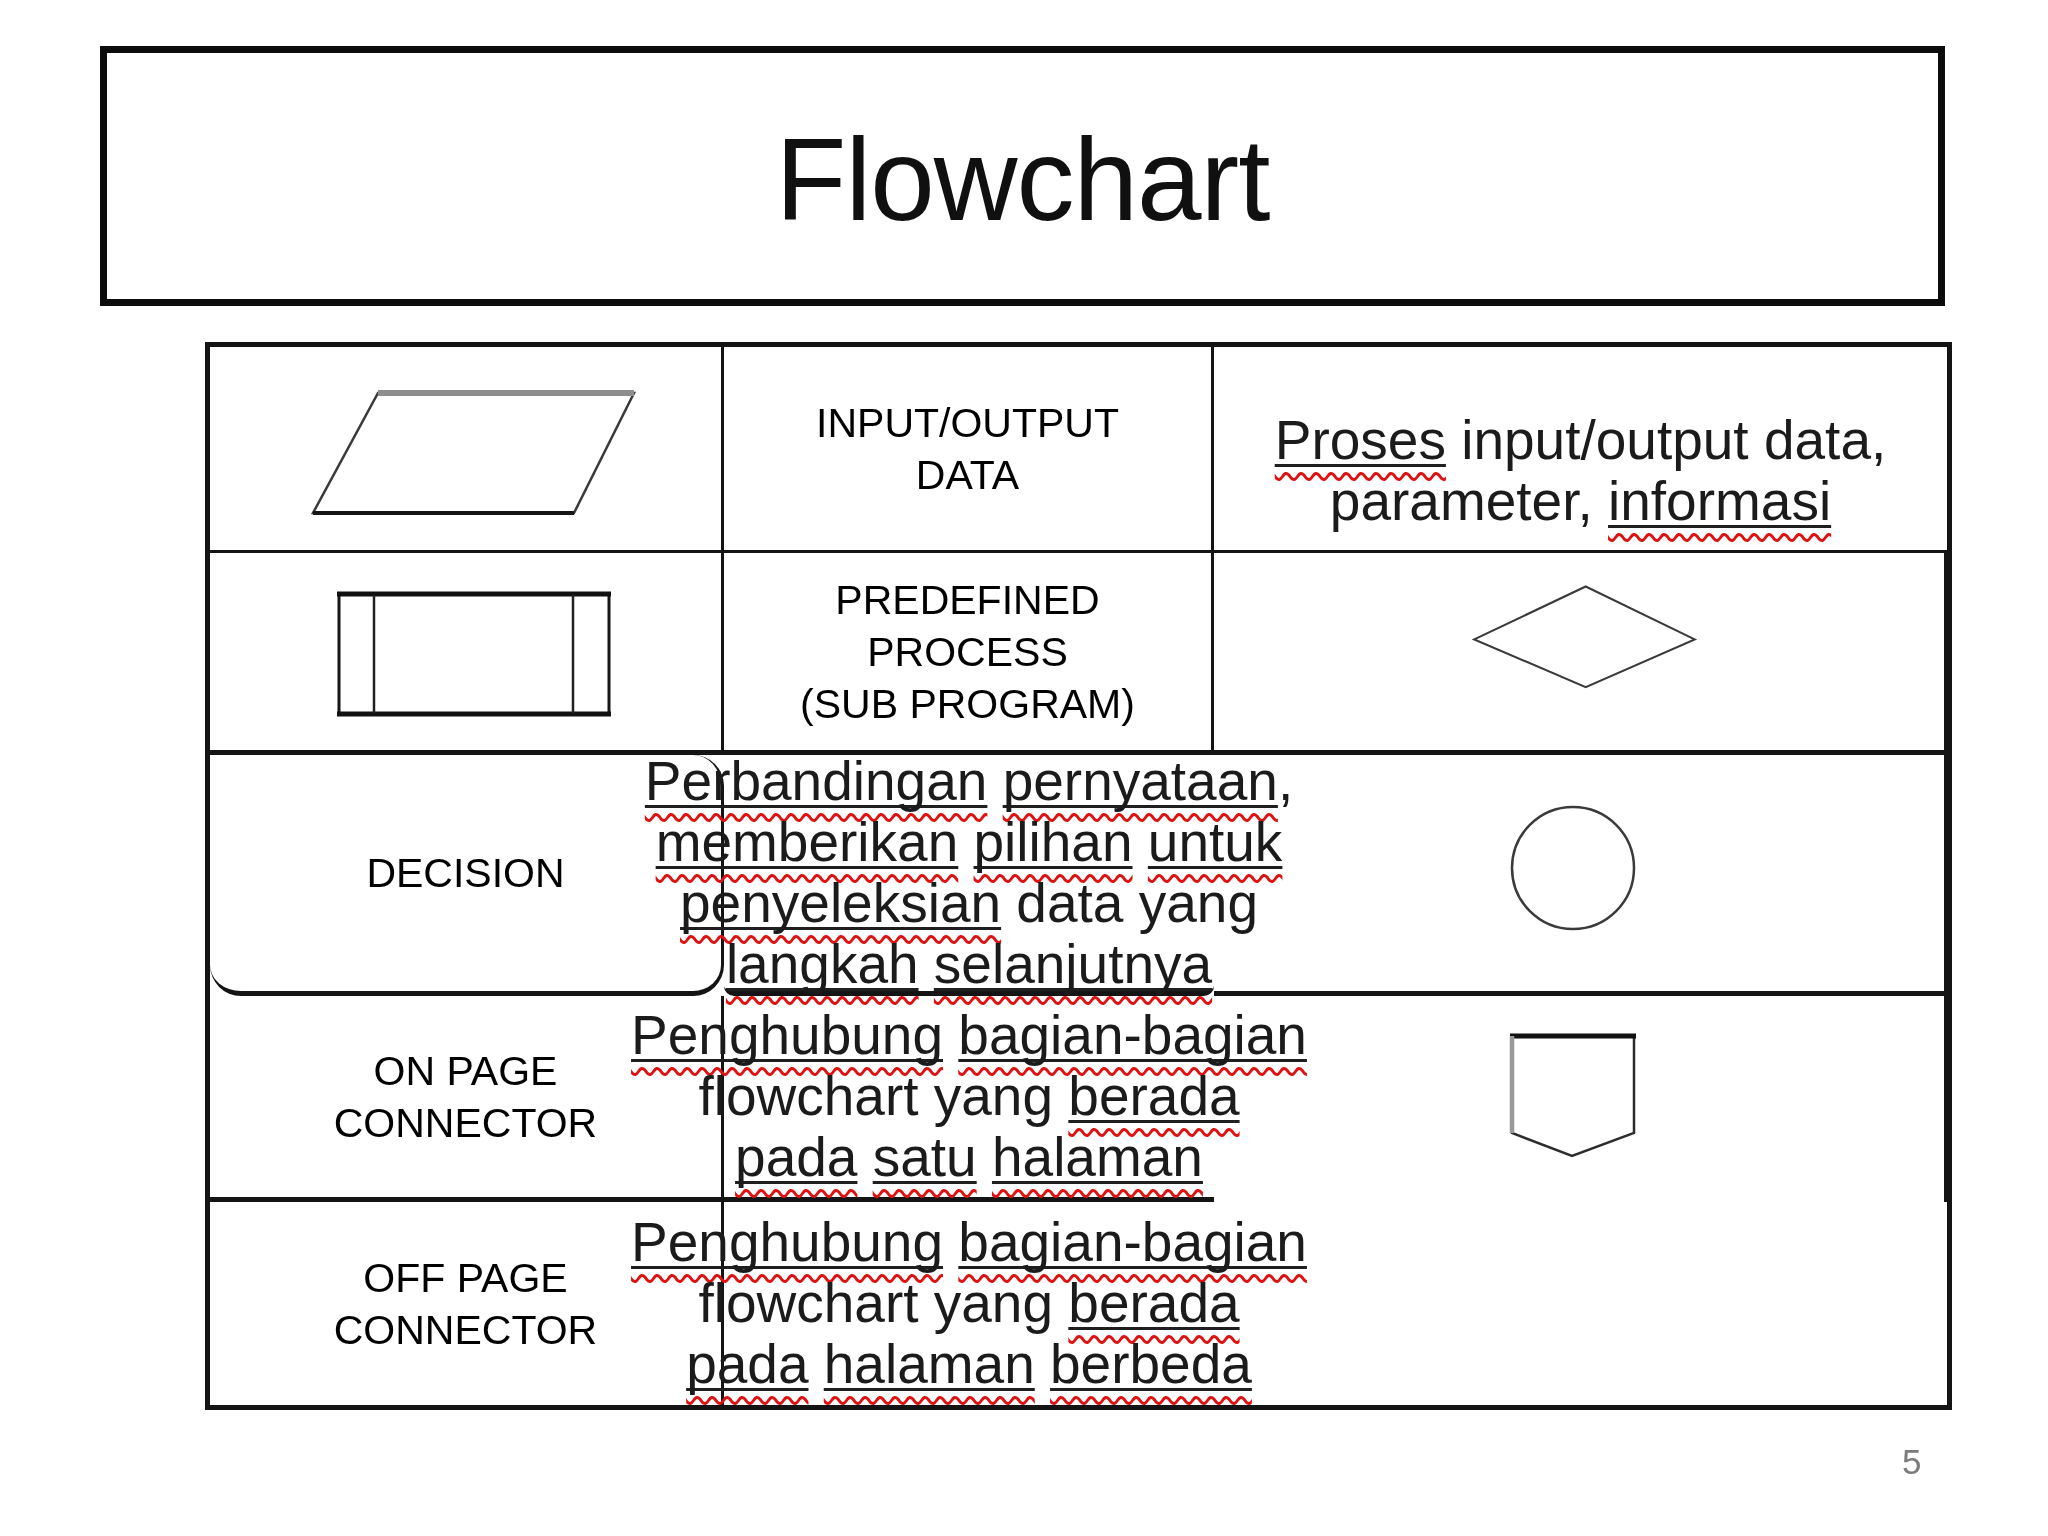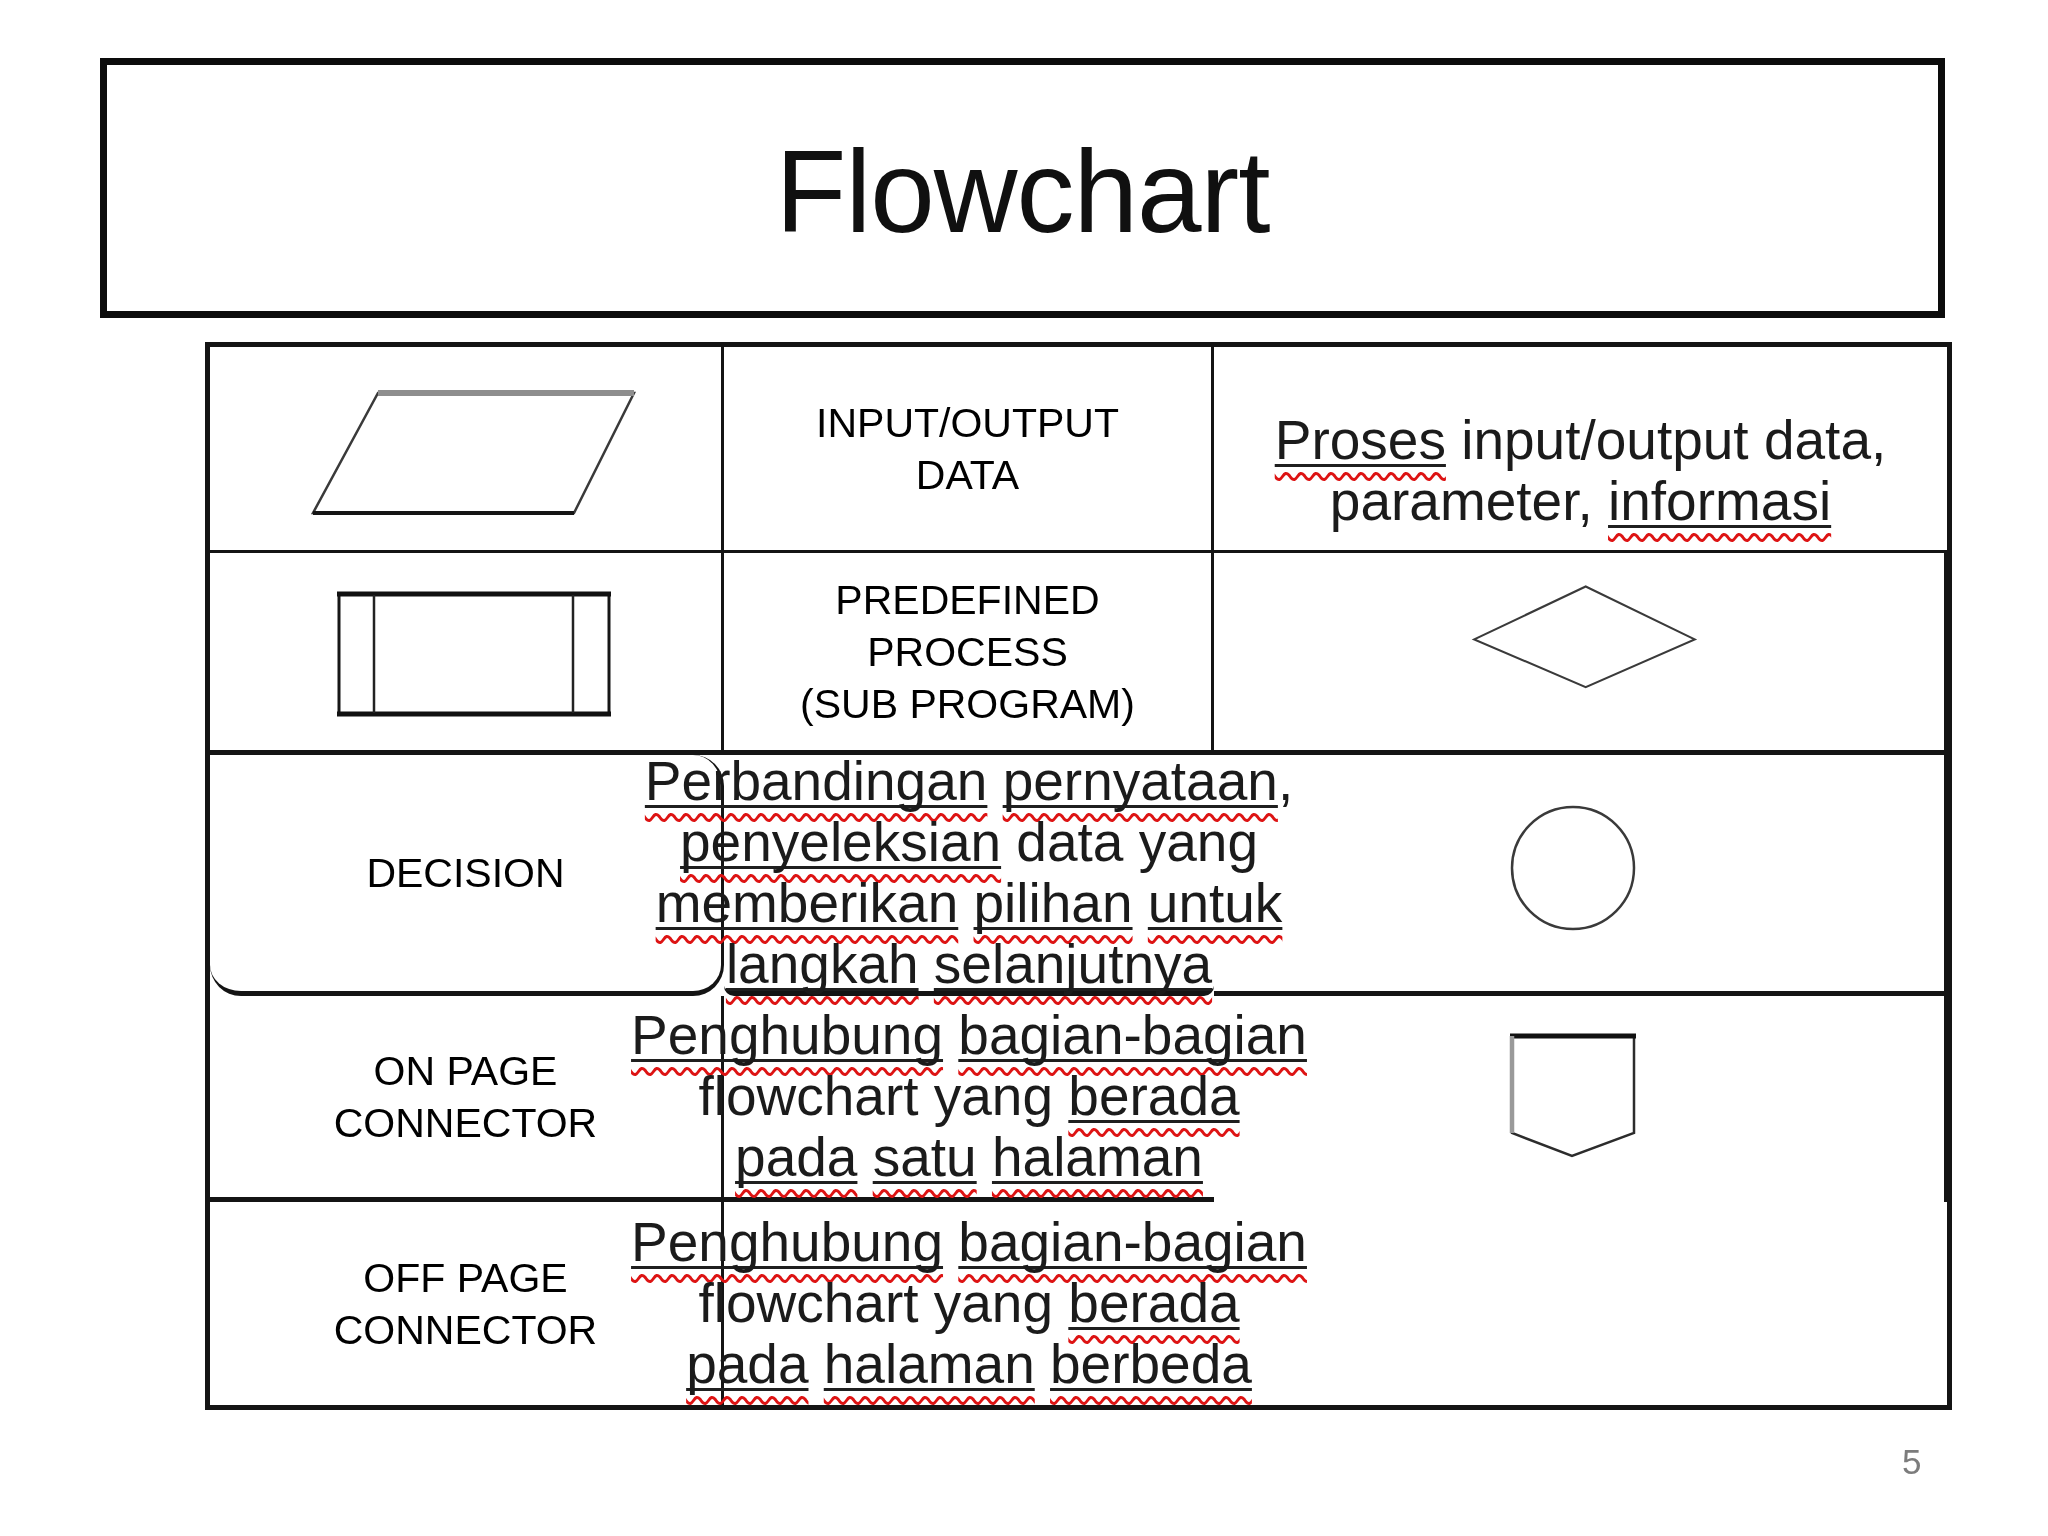--- a/index.html
+++ b/index.html
@@ -4,21 +4,21 @@
 <style>
   html,body { margin:0; padding:0; background:#ffffff; }
   .slide {
     position:relative; width:2048px; height:1536px; background:#ffffff;
     font-family:"Liberation Sans", sans-serif; overflow:hidden;
     --ink:#1b1b1b; --line:#141414; --squiggle:#dd1313; --underline:#1f1f1f; --pagenum:#7c7c7c;
   }
 
   
   .title-box {
-    position:absolute; left:100px; top:58px; width:1845px; height:260px;
+    position:absolute; left:100px; top:46px; width:1845px; height:260px;
     box-sizing:border-box; border:7px solid #0c0c0c;
     display:flex; align-items:center; justify-content:center;
   }
   .title-text {
     font-size:116px; color:#101010; letter-spacing:-1px; line-height:1;
     padding-top:8px;
   }
 
   
   .symbol-table {
@@ -104,22 +104,22 @@
       <div class="cell bR symbol-shape-cell" style="border-bottom: 5px solid var(--line);">
         <svg class="shape-svg" xmlns="http://www.w3.org/2000/svg" width="510" height="235" viewBox="0 0 510 235">
     <polygon points="263,40 393,103 263,160 130,103" fill="none" stroke="#3a3a3a" stroke-width="2.5"></polygon>
         </svg>
       </div>
       <div class="cell bR symbol-name-cell" style="border-bottom: 5px solid var(--line); border-radius: 31px;">
         <div class="symbol-name-line">DECISION</div>
       </div>
       <div class="cell symbol-desc-cell" style="border-bottom: 5px solid var(--line); border-radius: 10px;">
         <div class="desc-line"><span class="flag"><span class="wavy">Perbandingan</span></span><span> </span><span class="flag"><span class="wavy">pernyataan</span></span><span>,</span></div>
+        <div class="desc-line"><span class="flag"><span class="wavy">memberikan</span></span><span> </span><span class="flag"><span class="wavy">pilihan</span></span><span> </span><span class="flag"><span class="wavy">untuk</span></span></div>
         <div class="desc-line"><span class="flag"><span class="wavy">penyeleksian</span></span><span> data yang</span></div>
-        <div class="desc-line"><span class="flag"><span class="wavy">memberikan</span></span><span> </span><span class="flag"><span class="wavy">pilihan</span></span><span> </span><span class="flag"><span class="wavy">untuk</span></span></div>
         <div class="desc-line"><span class="flag"><span class="wavy">langkah</span></span><span> </span><span class="flag"><span class="wavy">selanjutnya</span></span></div>
       </div>
       <div class="cell bR symbol-shape-cell" style="border-bottom: 5px solid var(--line);">
         <svg class="shape-svg" xmlns="http://www.w3.org/2000/svg" width="510" height="200" viewBox="0 0 510 200">
     <circle cx="249" cy="95" r="61" fill="none" stroke="#3a3a3a" stroke-width="2.5"></circle>
         </svg>
       </div>
       <div class="cell bR symbol-name-cell" style="border-bottom: 5px solid var(--line);">
         <div class="symbol-name-line">ON PAGE</div>
         <div class="symbol-name-line">CONNECTOR</div>

